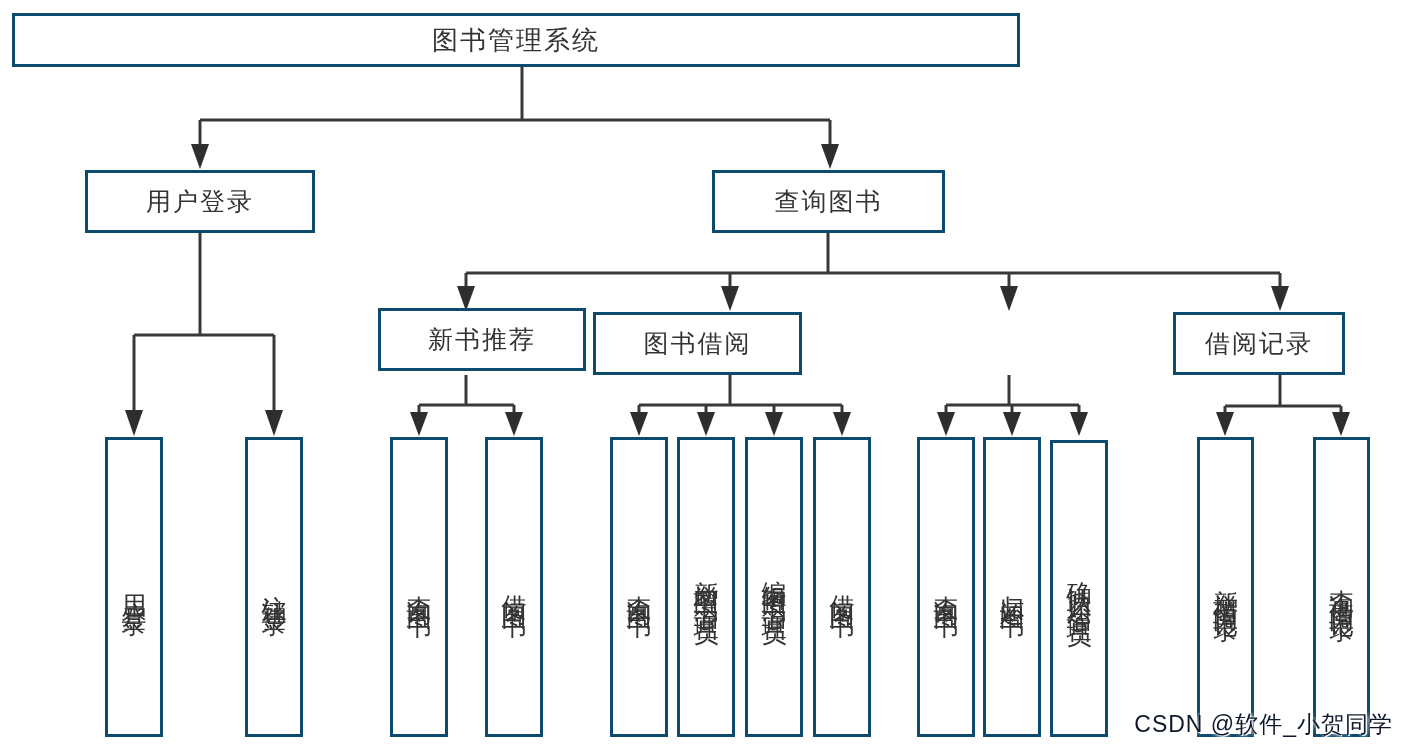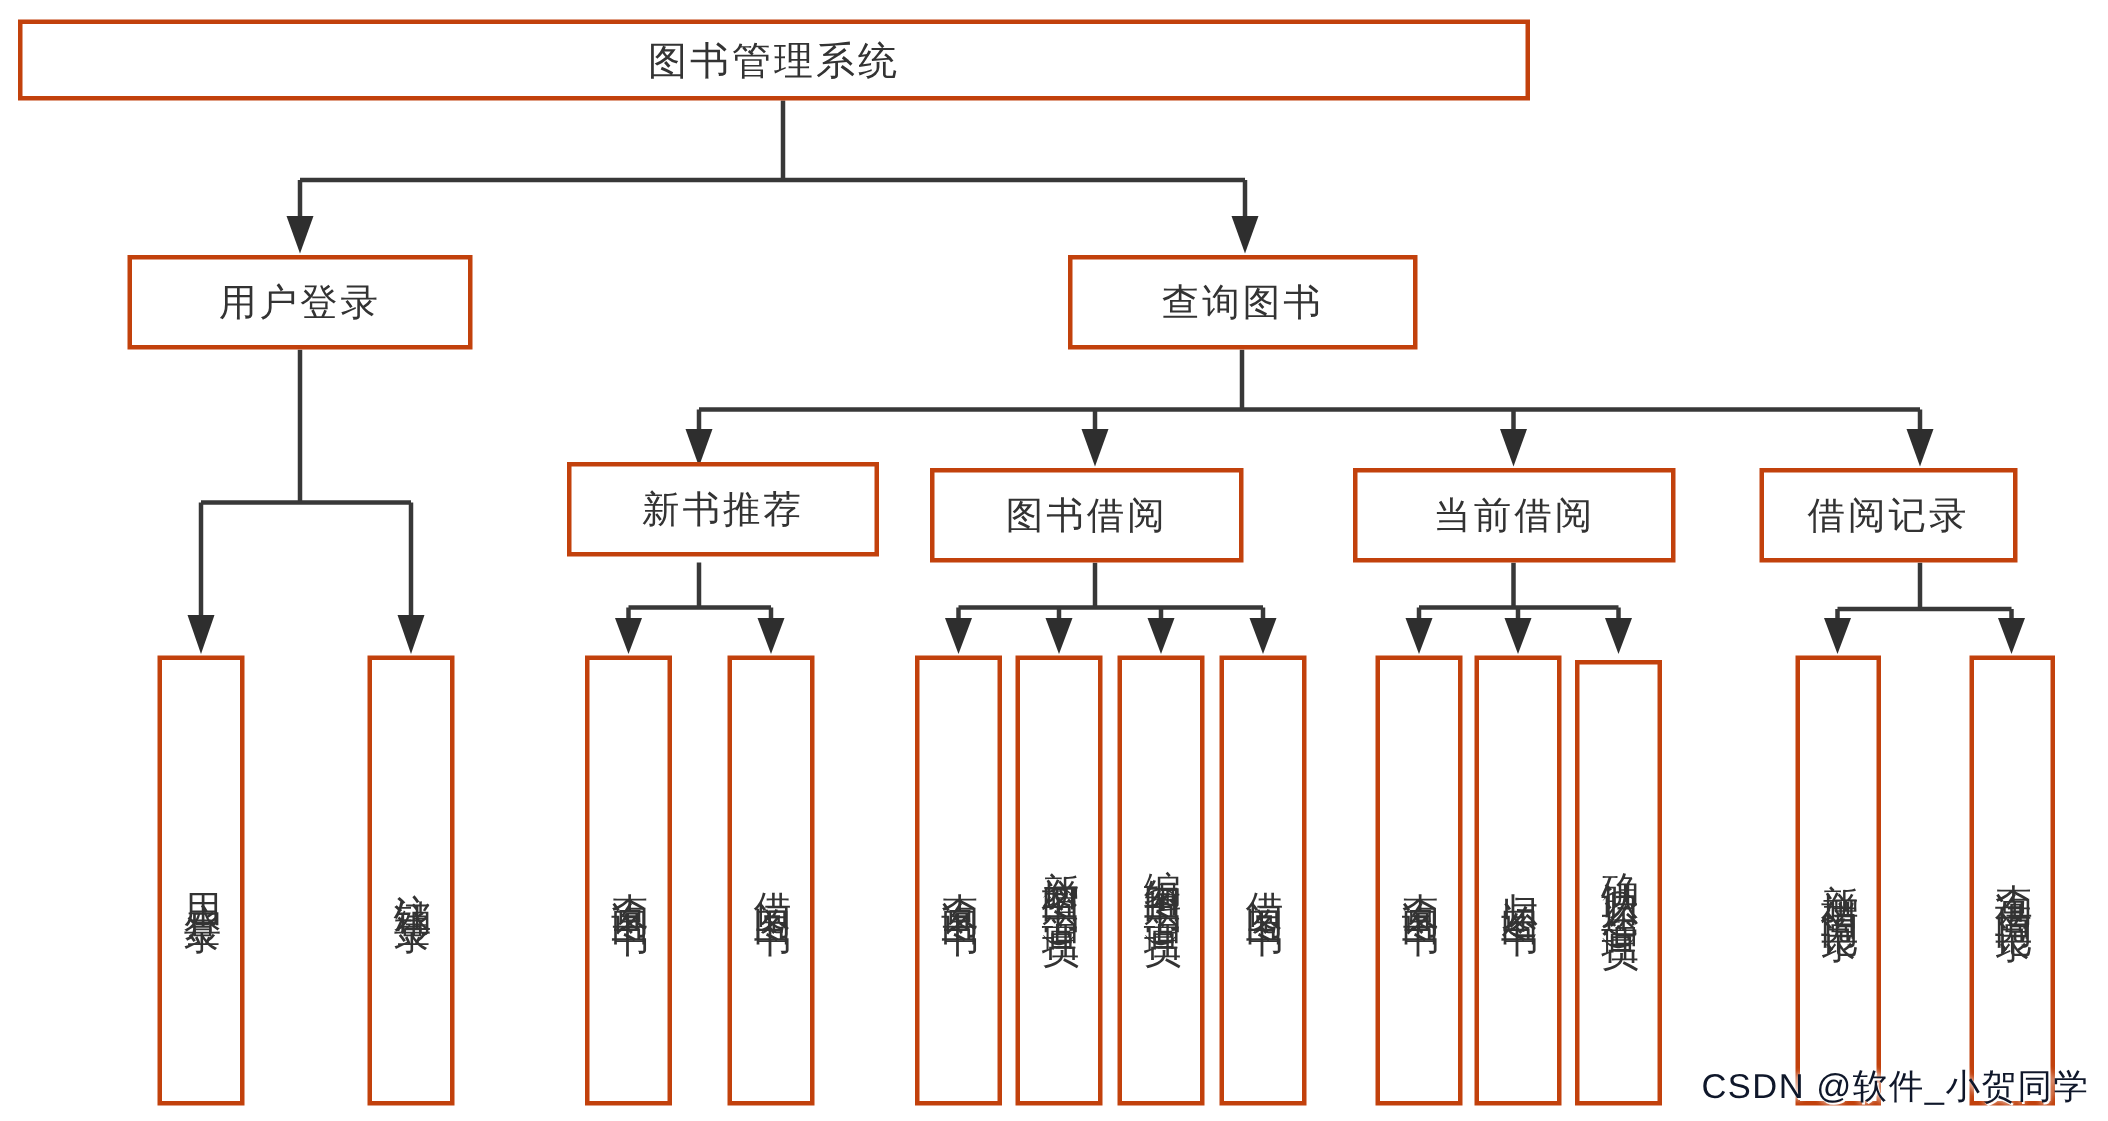--- a/index.html
+++ b/index.html
@@ -17,21 +17,21 @@
   }
   .connectors {
     position: absolute;
     left: 0;
     top: 0;
     pointer-events: none;
   }
   .box {
     position: absolute;
     box-sizing: border-box;
-    border: 3px solid #c2410c;
+    border: 3px solid #0c4a6e;
     background: #ffffff;
     display: flex;
     align-items: center;
     justify-content: center;
     color: #333333;
   }
   .box.h {
     font-size: 25px;
     letter-spacing: 2px;
   }
@@ -161,25 +161,22 @@
   <div class="box h" style="left:85px; top:170px; width:230px; height:63px;">
     <span>用户登录</span>
   </div>
   <div class="box h" style="left:712px; top:170px; width:233px; height:63px;">
     <span>查询图书</span>
   </div>
 
   <div class="box h" style="left:362px; top:308px; width:208px; height:63px;margin-left:16px;">
     <span>新书推荐</span>
   </div>
-  <div class="box h" style="left:620px; top:312px; width:209px; height:63px;">
+  <div class="box h" style="left:593px; top:312px; width:209px; height:63px;">
     <span>图书借阅</span>
-  </div>
-  <div class="box h" style="left:902px; top:312px; width:215px; height:63px;">
-    <span>当前借阅</span>
   </div>
   <div class="box h" style="left:1173px; top:312px; width:172px; height:63px;">
     <span>借阅记录</span>
   </div>
 
   <div class="box v" style="left:105px; top:437px; width:58px; height:300px;">
     <span>用户登录</span>
   </div>
   <div class="box v" style="left:245px; top:437px; width:58px; height:300px;">
     <span>注销登录</span>

